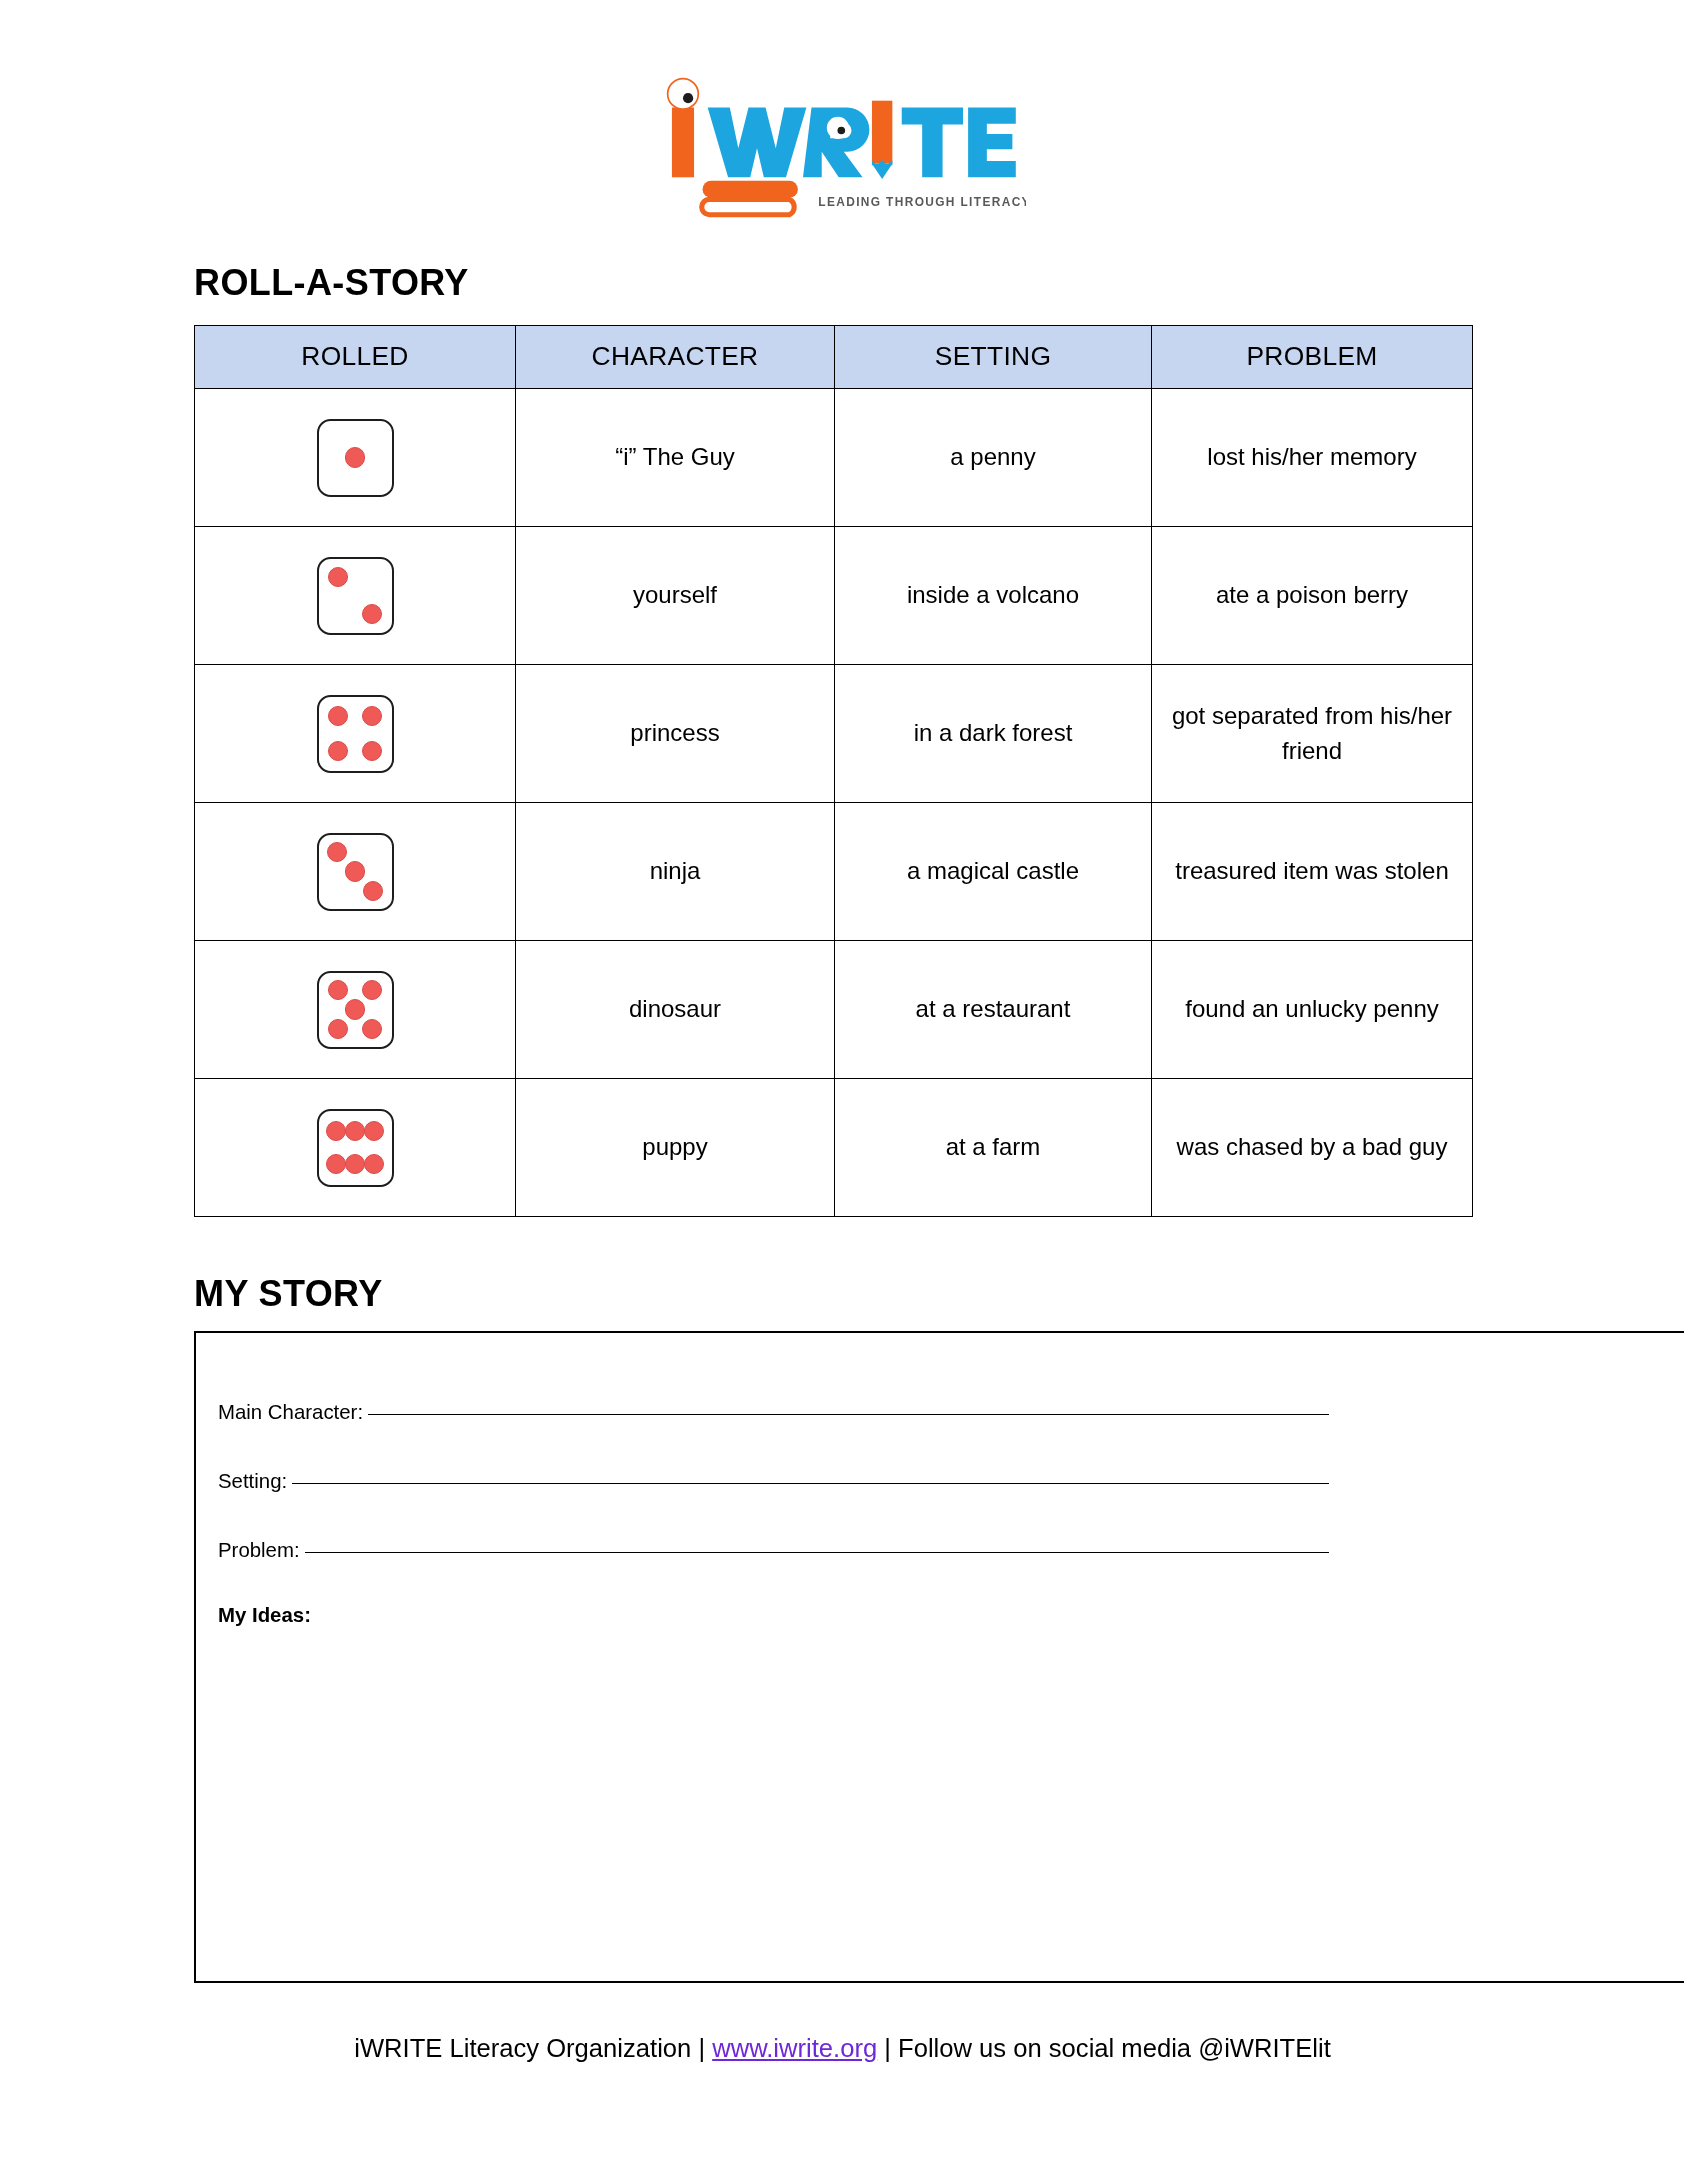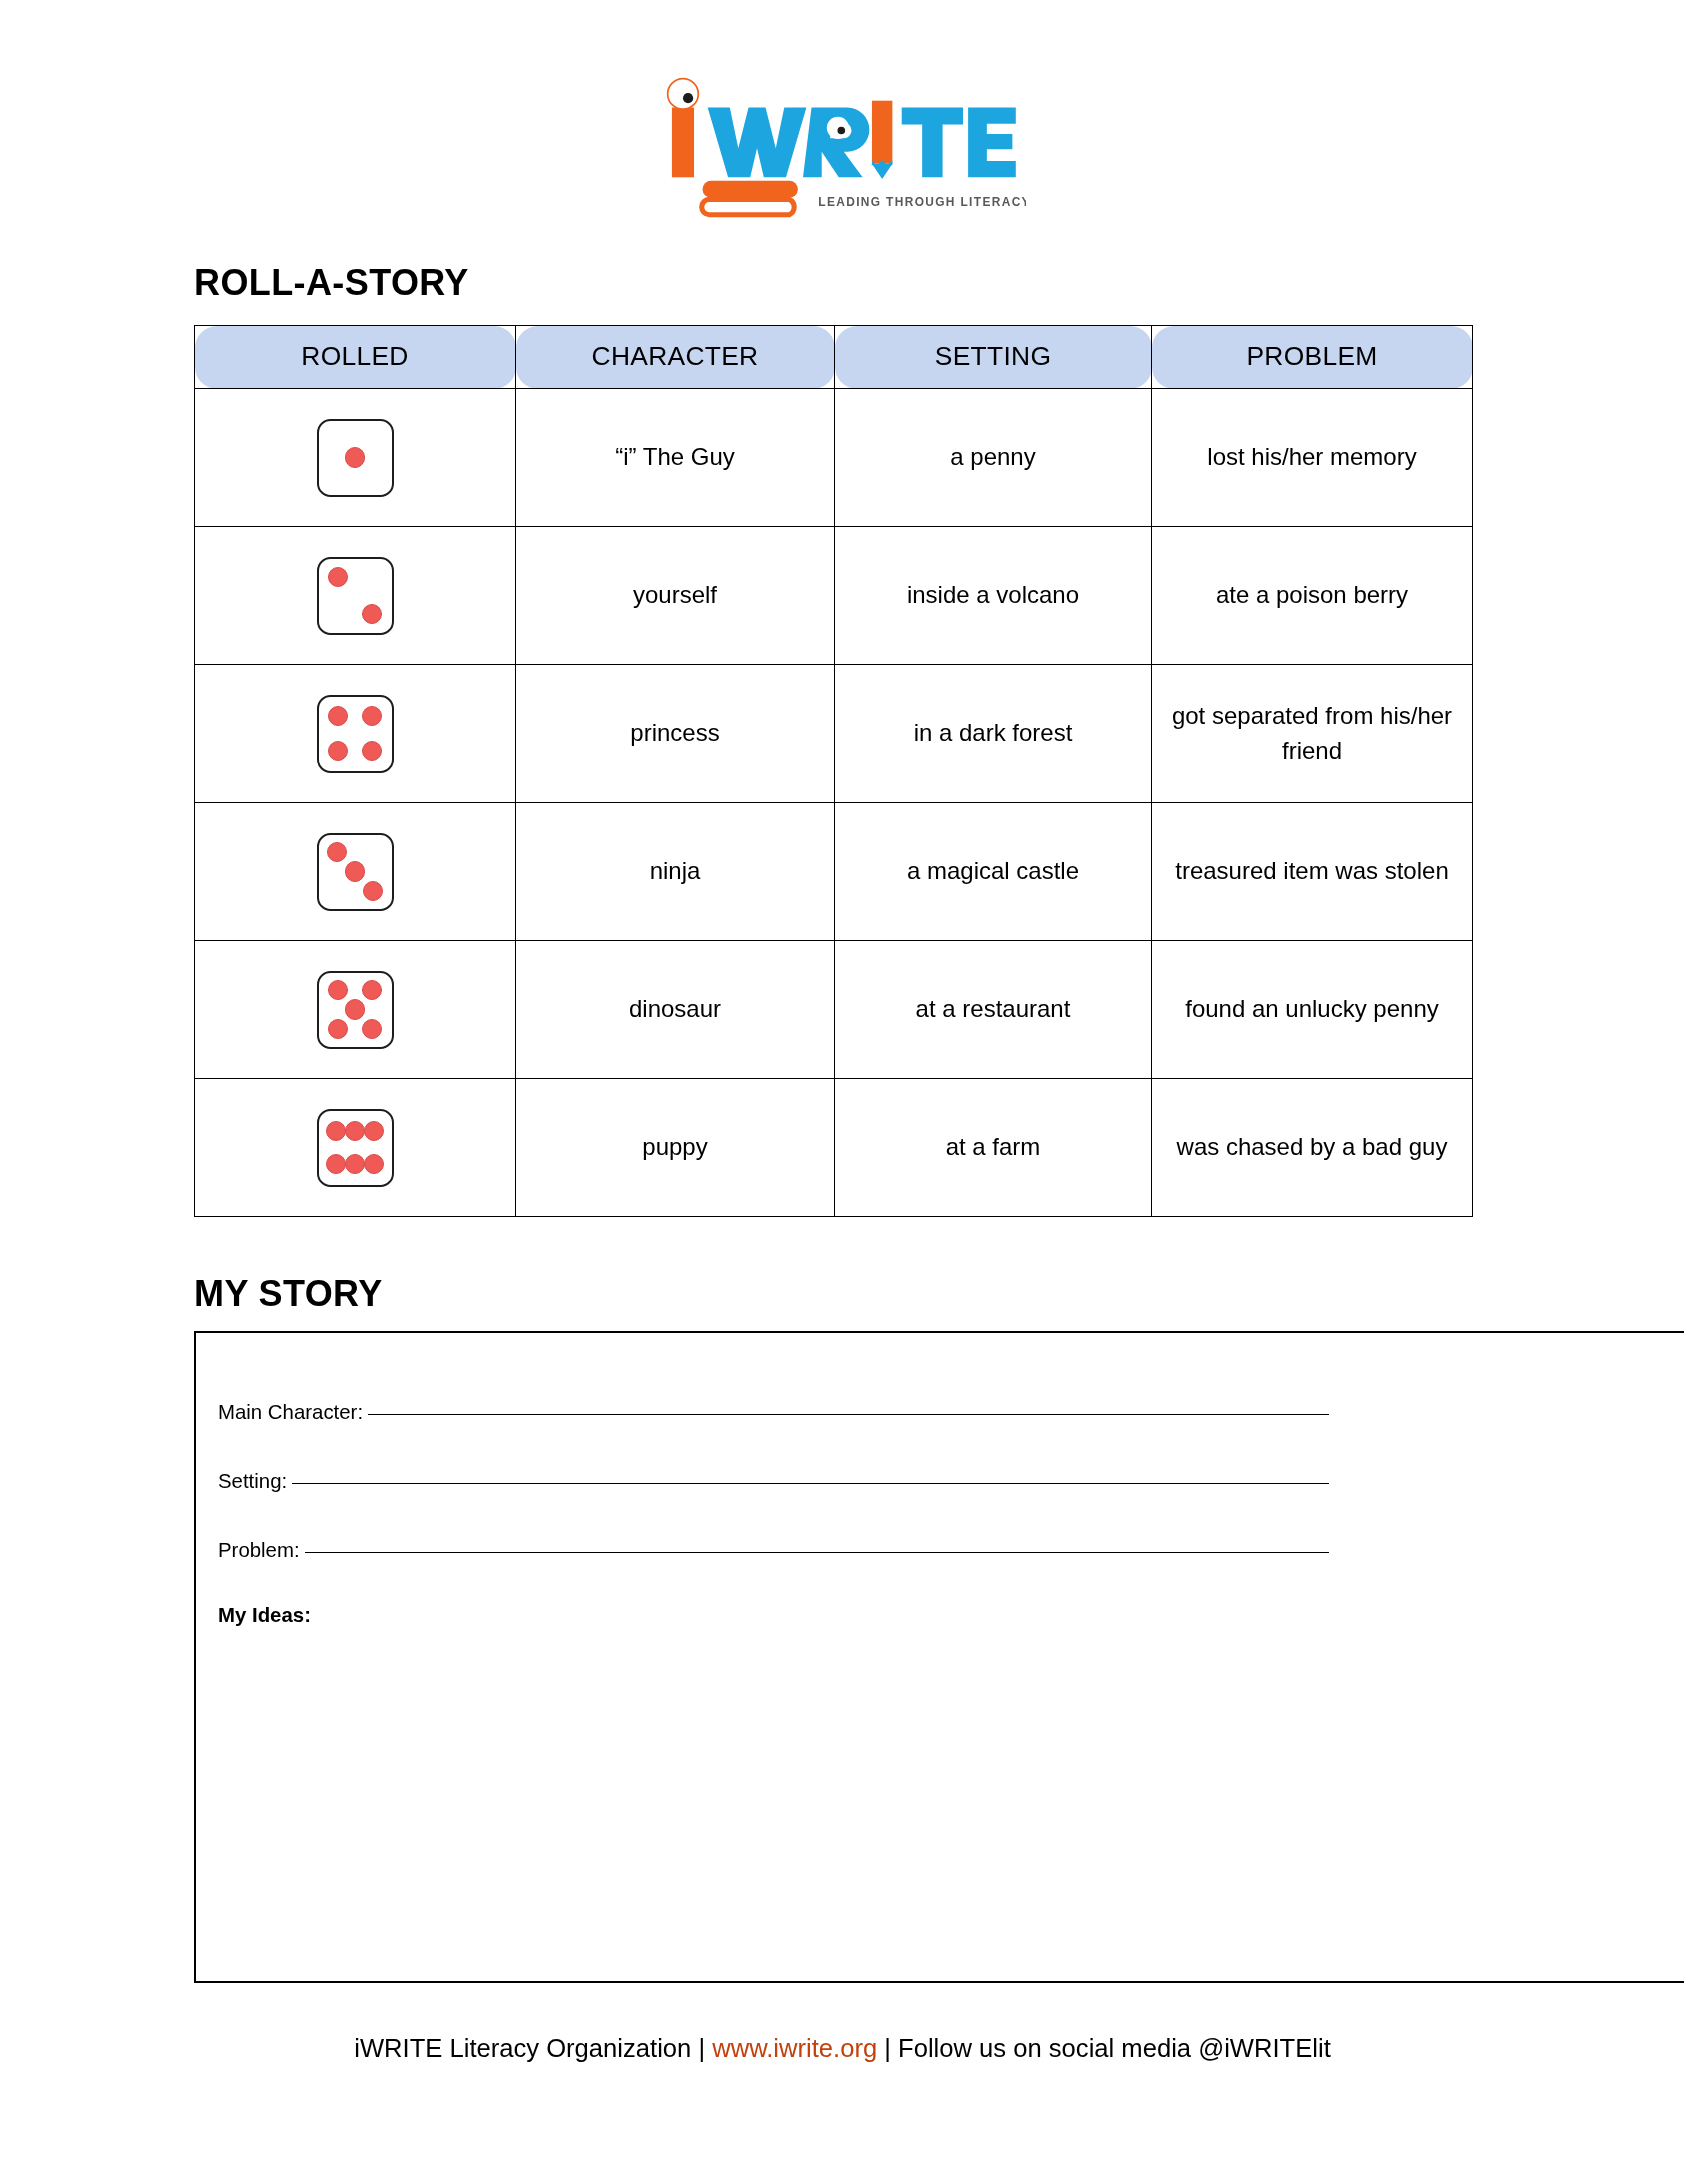--- a/index.html
+++ b/index.html
@@ -67,21 +67,20 @@
     font-size: 24px;
     line-height: 1.42;
     padding: 5.1px 12px;
   }
   table.roll-table thead th {
     background: #c6d5f0;
     font-weight: normal;
     font-size: 26.4px;
     height: 63px;
     letter-spacing: 0.3px;
-    border-radius: 22px;
   }
   table.roll-table tbody td { height: 138px; }
   col.c-rolled { width: 321px; }
   col.c-char   { width: 319px; }
   col.c-set    { width: 317px; }
   col.c-prob   { width: 321px; }
 
   
   .die {
     width: 77px;
@@ -144,21 +143,22 @@
   .footer {
     position: absolute;
     top: 2034px;
     left: 0;
     width: 1685px;
     text-align: center;
     font-size: 25.6px;
   }
   .footer a,
   .footer .link {
-    color: #c2410c;
+    color: #6d28d9;
+    text-decoration: underline;
   }
 </style>
 </head>
 <body>
 
 <div class="logo-block">
   <div class="logo">
     <svg width="366" height="145" viewBox="0 0 430 170">
 
       <rect x="14" y="38" width="26" height="82" fill="#f0641e"></rect>

